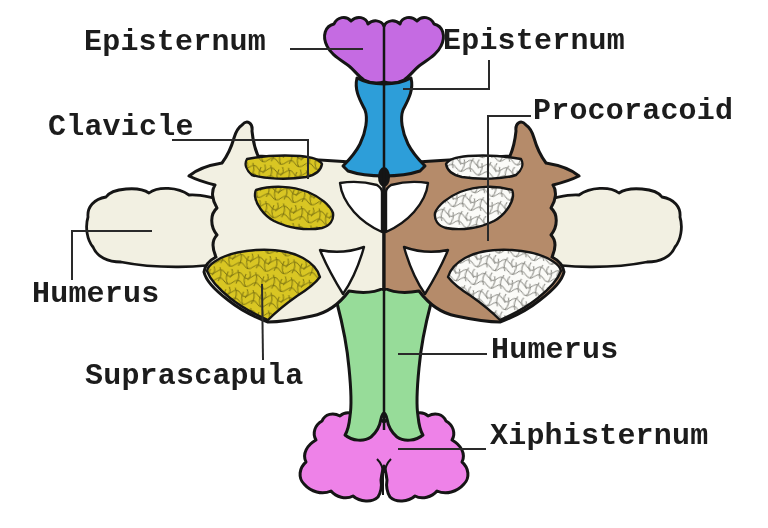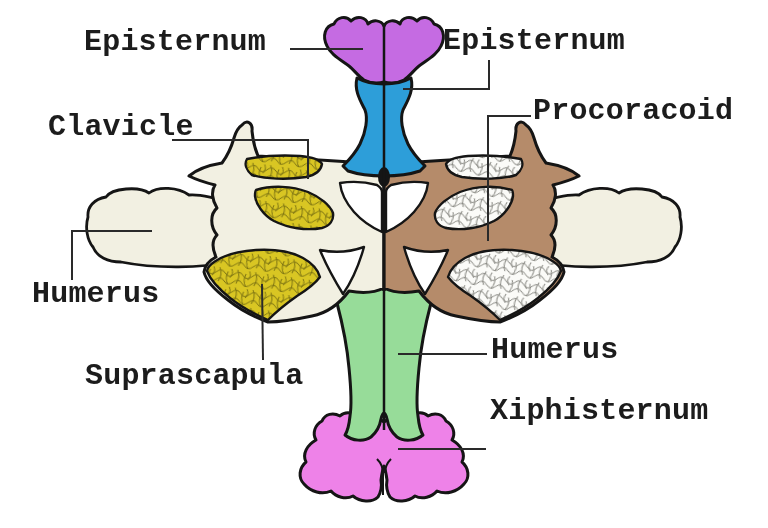--- a/index.html
+++ b/index.html
@@ -81,15 +81,15 @@
     </g>
   </svg>
 
   <div class="lbl" style="left:84px;top:27px">Episternum</div>
   <div class="lbl" style="left:443px;top:26px">Episternum</div>
   <div class="lbl" style="left:48px;top:112px">Clavicle</div>
   <div class="lbl" style="left:533px;top:96px">Procoracoid</div>
   <div class="lbl" style="left:85px;top:361px">Suprascapula</div>
   <div class="lbl" style="left:32px;top:279px">Humerus</div>
   <div class="lbl" style="left:491px;top:335px">Humerus</div>
-  <div class="lbl" style="left:490px;top:396px">Xiphisternum</div>
+  <div class="lbl" style="left:490px;top:421px">Xiphisternum</div>
 
 </div>
 
 </body></html>

